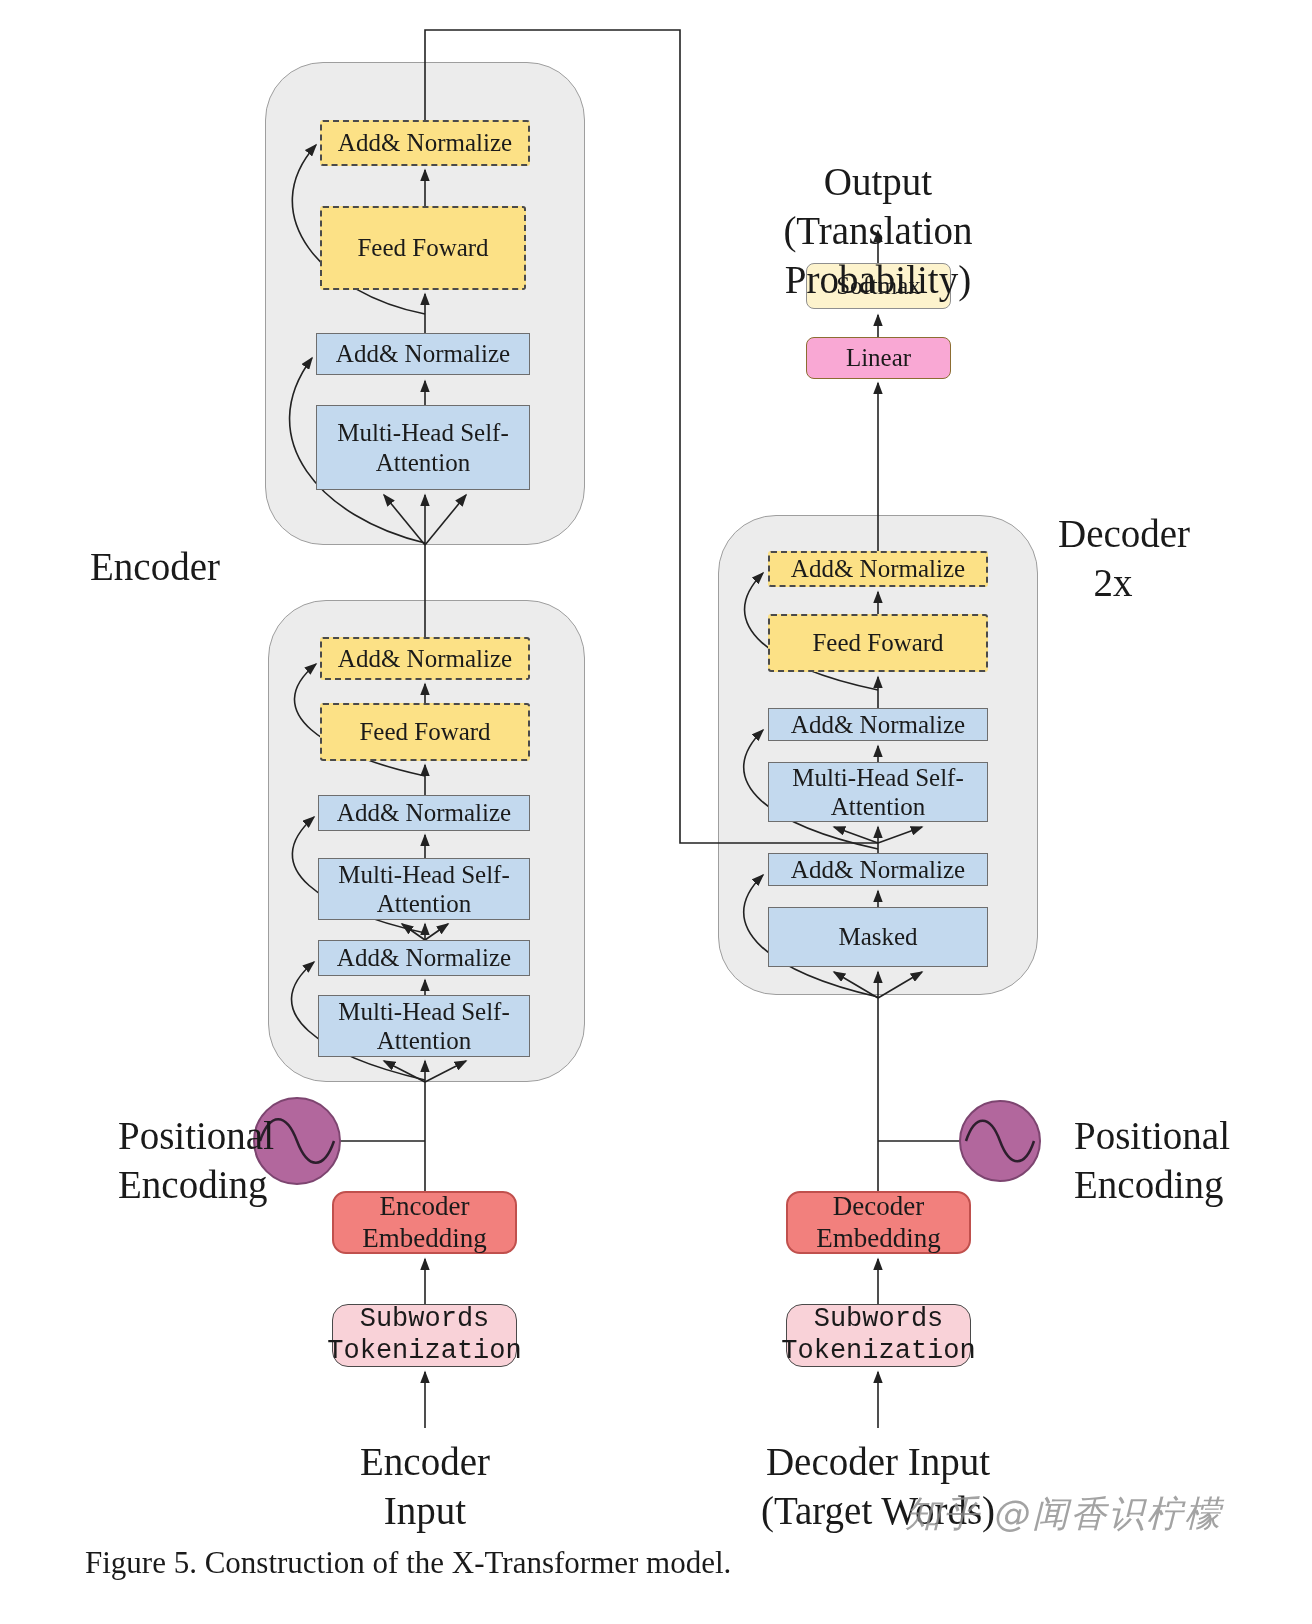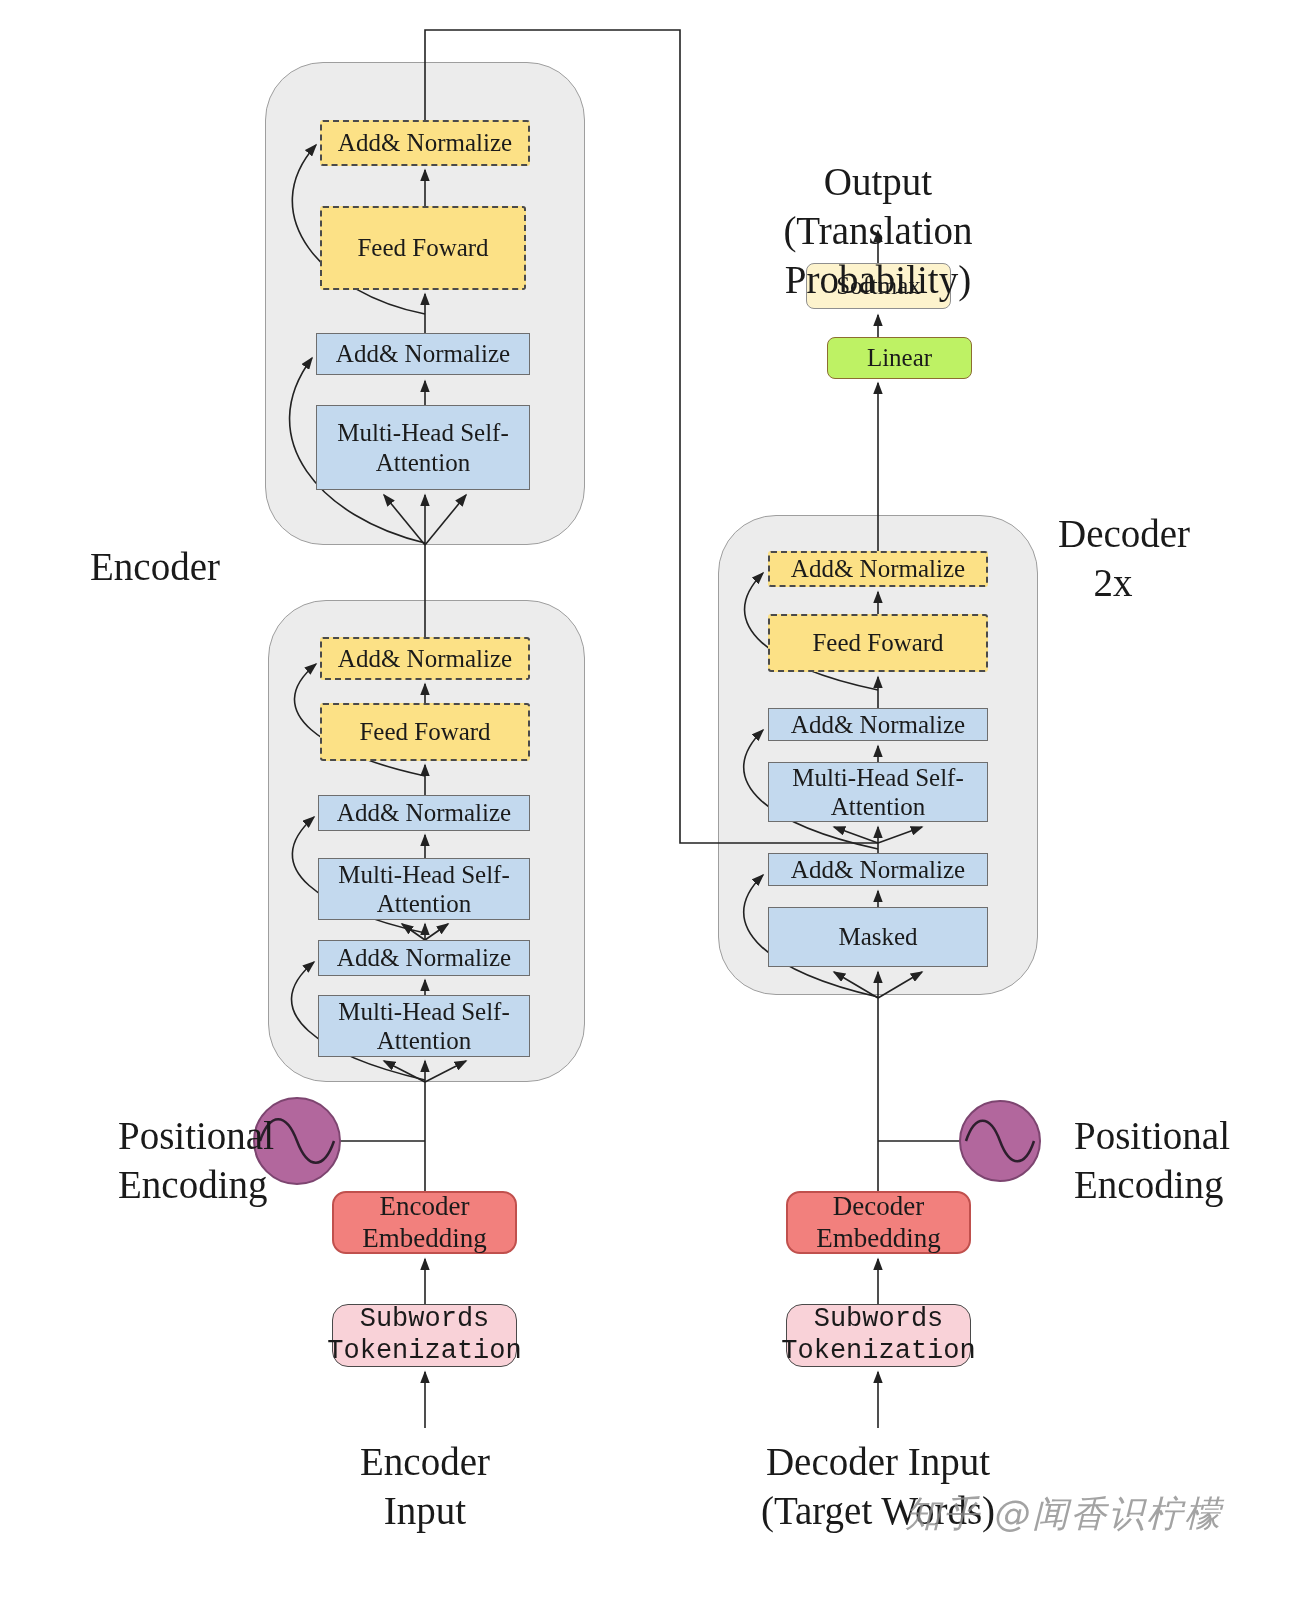--- a/index.html
+++ b/index.html
@@ -5,21 +5,21 @@
   html,body{margin:0;padding:0;background:#fff;}
   .canvas{position:relative;width:1312px;height:1624px;background:#ffffff;overflow:hidden;
           font-family:"Liberation Serif", serif;color:#1a1a1a;}
   .box{position:absolute;box-sizing:border-box;display:flex;align-items:center;justify-content:center;
        text-align:center;font-size:25px;line-height:1.18;white-space:pre-line;z-index:3;}
   .gray-block{position:absolute;box-sizing:border-box;background:#ececec;border:1.6px solid #9e9e9e;
        border-radius:58px;z-index:1;}
   .dashed-yellow{background:#fce186;border:2px dashed #4a4a4a;border-radius:3px;}
   .solid-yellow{background:#fdf3cd;border:1.6px solid #8f8f8f;border-radius:8px;}
   .blue{background:#c3d9ee;border:1.6px solid #6e6e6e;}
-  .orange{background:#bef264;border:1.6px solid #8c6d31;border-radius:8px;margin-left:21px;}
+  .orange{background:#f9a8d4;border:1.6px solid #8c6d31;border-radius:8px;}
   .red{background:#f2807d;border:2px solid #c0504d;border-radius:14px;}
   .pink{background:#f9d2d8;border:1.6px solid #4a4a4a;border-radius:16px;font-family:Liberation Mono, monospace;}
   .label{position:absolute;font-size:39px;line-height:1.25;white-space:pre-line;z-index:3;}
   .center{text-align:center;}
   svg.wires{position:absolute;left:0;top:0;z-index:2;}
   .bold{font-weight:normal;}
   .caption{position:absolute;left:85px;top:1545px;font-size:31px;z-index:3;}
   .watermark{position:absolute;left:905px;top:1490px;font-size:36px;z-index:3;
       color:rgba(140,140,140,0.8);font-family:"DejaVu Sans", sans-serif;letter-spacing:2px;font-style:italic;}
 </style>
@@ -145,16 +145,17 @@
   <div class="label" style="left:118px;top:1112px">Positional
 Encoding</div>
   <div class="label" style="left:1074px;top:1112px">Positional
 Encoding</div>
   <div class="label center" style="left:718px;top:158px;width:320px">Output
 (Translation Probability)</div>
   <div class="label center" style="left:315px;top:1438px;width:220px">Encoder Input</div>
   <div class="label center" style="left:748px;top:1438px;width:260px">Decoder Input
 (Target Words)</div>
 
+  <div class="caption"><span class="bold">Figure 5.</span><span> Construction of the X-Transformer model.</span></div>
 
   <div class="watermark">知乎 @闻香识柠檬</div>
 
 </div>
 
 </body></html>

